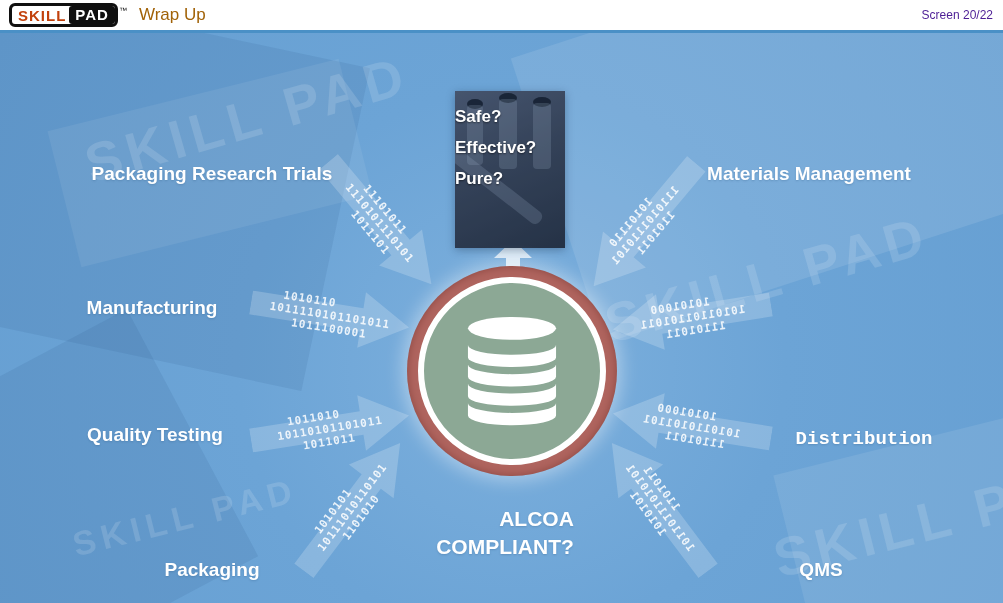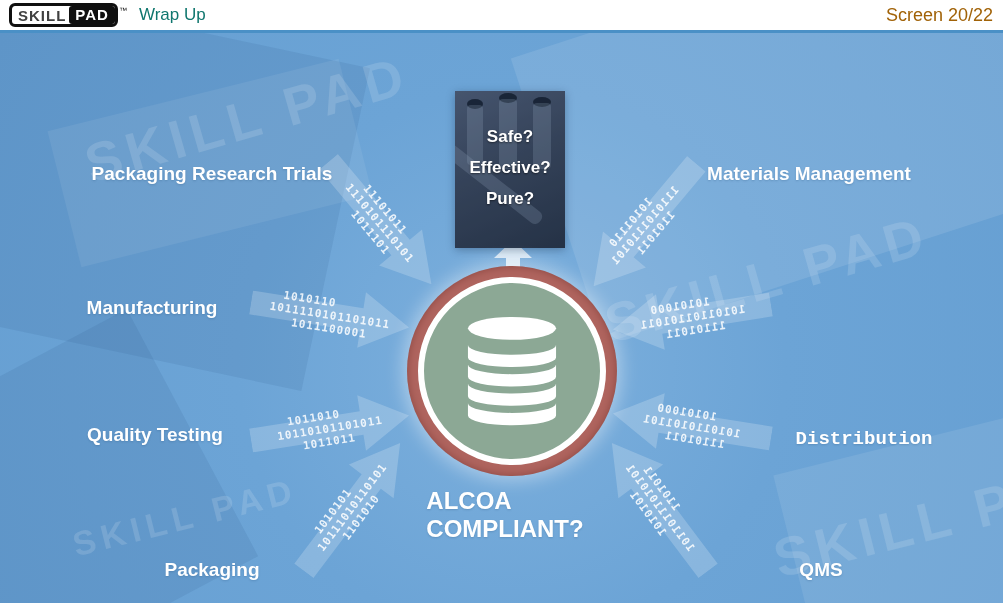--- a/index.html
+++ b/index.html
@@ -8,26 +8,26 @@
   #screen { position:relative; width:1003px; height:603px; background:#fff; }
 
   
   #header { position:absolute; left:0; top:0; width:1003px; height:30px;
             background:#ffffff; display:flex; align-items:center; z-index:30; }
   #header-underline { position:absolute; left:0; top:30px; width:1003px; height:3px;
             background:#4a90c6; z-index:31; }
   .logo { display:inline-flex; align-items:center; margin-left:9px;
           border:3px solid #101010; border-radius:6px; background:#fff;
           height:24px; font-weight:800; font-size:15px; letter-spacing:1px; }
-  .logo .skill { color:#404040; padding:0 3px 0 6px; }
+  .logo .skill { color:#c2410c; padding:0 3px 0 6px; }
   .logo .pad { background:#101010; color:#ffffff; padding:1px 6px 2px 6px;
                border-radius:3px; height:100%; display:flex; align-items:center; }
   .logo-mark { font-size:8px; color:#101010; vertical-align:top; margin:0 0 10px 1px; }
-  #page-title { margin-left:12px; font-size:17px; color:#0f766e; }
-  #screen-counter { margin-left:auto; margin-right:10px; font-size:18px; color:#a16207; }
+  #page-title { margin-left:12px; font-size:17px; color:#a16207; }
+  #screen-counter { margin-left:auto; margin-right:10px; font-size:12px; color:#4c1d95; }
 
   
   #content { position:absolute; left:0; top:33px; width:1003px; height:570px; overflow:hidden;
              background:radial-gradient(circle at 51% 58%, #7db0dd 0%, #6ca4d6 45%, #669fd2 100%); }
 
   
   .shape { position:absolute; }
   .sh-a { left:-60px; top:-10px; width:400px; height:330px; transform:rotate(12deg);
           background:rgba(25,65,115,0.10); }
   .sh-b { left:540px; top:-90px; width:700px; height:300px; transform:rotate(-18deg);
@@ -52,22 +52,22 @@
          text-shadow:0 1px 2px rgba(40,80,120,0.25); z-index:12; }
   #lbl-clinical      { left:212px; top:141px; }
   #lbl-materials     { left:809px; top:141px; }
   #lbl-manufacturing { left:152px; top:275px; }
   #lbl-procurement   { left:863px; top:275px; }
   #lbl-quality       { left:155px; top:402px; }
   #lbl-distribution  { left:864px; top:406px;font-family:Liberation Mono, monospace; }
   #lbl-packaging     { left:212px; top:537px; }
   #lbl-qms           { left:821px; top:537px; }
 
-  .alcoa { position:absolute; left:505px; top:482px; transform:translate(-50%,-50%);
-           text-align:left; color:#fff; font-size:24px; font-weight:600;
+  .alcoa { position:absolute; left:505px; top:500px; transform:translate(-50%,-50%);
+           text-align:right; color:#fff; font-size:21px; font-weight:600;
            line-height:28px; z-index:12; text-shadow:0 1px 2px rgba(40,80,120,0.25); }
 
   
   .stream { position:absolute; width:160px; height:64px; z-index:8;
             display:flex; align-items:center; justify-content:center; }
   .arrowshape { position:absolute; left:0; top:0; width:100%; height:100%; }
   .arrowshape polygon { fill:rgba(255,255,255,0.20); }
   .bins { position:relative; display:flex; flex-direction:column; gap:0;
           align-items:flex-start; }
   .bin { font-family:"DejaVu Sans Mono", monospace; font-size:11px; font-weight:bold;
@@ -97,21 +97,21 @@
   .v1 { left:12px; top:14px; width:16px; height:60px; }
   .v2 { left:44px; top:8px;  width:18px; height:70px; }
   .v3 { left:78px; top:12px; width:18px; height:66px; }
   .cap { position:absolute; background:rgba(12,16,24,0.85); border-radius:50%; }
   .c1 { left:12px; top:8px;  width:16px; height:10px; }
   .c2 { left:44px; top:2px;  width:18px; height:10px; }
   .c3 { left:78px; top:6px;  width:18px; height:10px; }
   .syr { position:absolute; left:-22px; top:86px; width:120px; height:14px;
          transform:rotate(38deg); background:rgba(190,205,225,0.22); border-radius:6px; }
   .pq { position:relative; z-index:2; display:flex; flex-direction:column;
-        align-items:center; padding-top:36px; gap:11px; }
+        align-items:flex-start; padding-top:16px; gap:11px; }
   .pq span { color:#fff; font-size:17px; font-weight:700;
              text-shadow:0 1px 2px rgba(0,0,0,0.5); }
 
   
   #up-arrow { position:absolute; left:494px; top:207px; width:38px; height:40px; z-index:13; }
   #up-arrow polygon { fill:rgba(235,243,250,0.85); }
 
   
   #circle-outer { position:absolute; left:407px; top:233px; width:210px; height:210px;
                   border-radius:50%; background:#b0655f; z-index:15;

